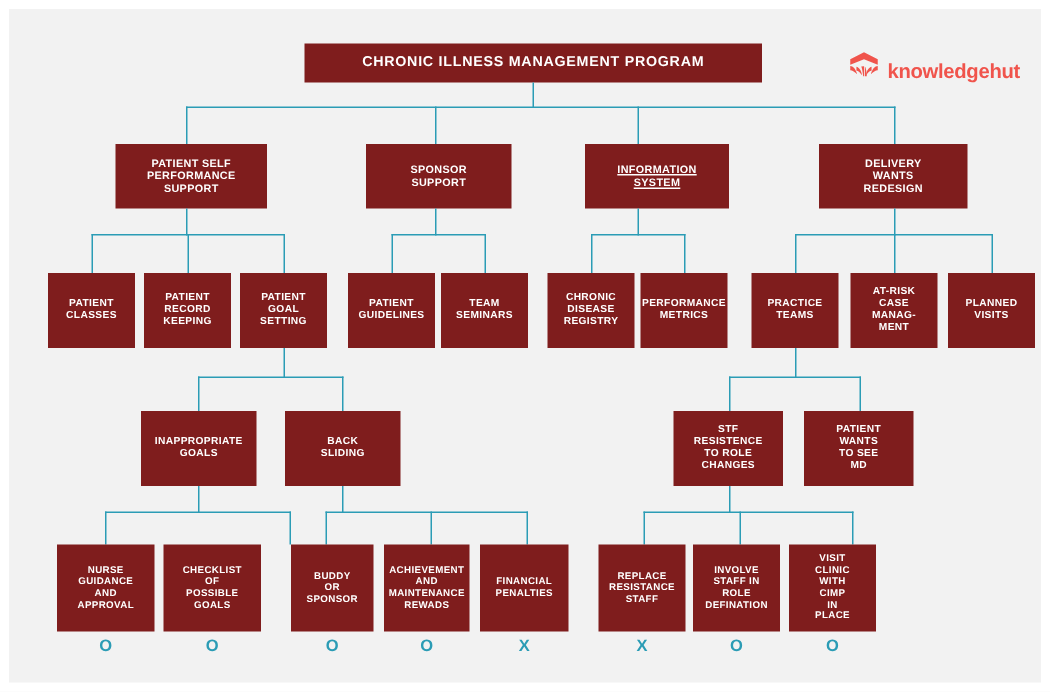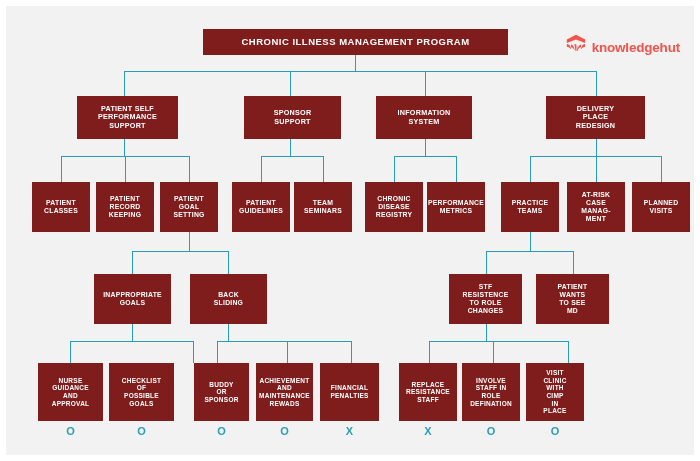--- a/index.html
+++ b/index.html
@@ -46,22 +46,22 @@
     <div class="ln vl" style="left:349px;top:49px;height:17px;"></div>
 
     <div class="ln hl" style="left:118px;top:65px;width:473px;"></div>
     <div class="ln vl" style="left:118px;top:65px;height:25px;"></div>
     <div class="ln vl" style="left:284px;top:65px;height:25px;"></div>
     <div class="ln vl" style="left:419px;top:65px;height:25px;"></div>
     <div class="ln vl" style="left:590px;top:65px;height:25px;"></div>
 
     <div class="box l2" style="left:71px;top:90px;width:101px;height:43px;">PATIENT SELF PERFORMANCE SUPPORT</div>
     <div class="box l2" style="left:238px;top:90px;width:97px;height:43px;">SPONSOR SUPPORT</div>
-    <div class="box l2" style="left:370px;top:90px;width:96px;height:43px;">INFORMATION SYSTEM</div>
-    <div class="box l2" style="left:540px;top:90px;width:99px;height:43px;">DELIVERY PLACE REDESIGN</div>
+    <div class="box l2" style="left:384px;top:90px;width:96px;height:43px;text-decoration:underline;">INFORMATION SYSTEM</div>
+    <div class="box l2" style="left:540px;top:90px;width:99px;height:43px;">DELIVERY WANTS REDESIGN</div>
 
     <div class="ln vl" style="left:118px;top:133px;height:18px;"></div>
     <div class="ln vl" style="left:284px;top:133px;height:18px;"></div>
     <div class="ln vl" style="left:419px;top:133px;height:18px;"></div>
     <div class="ln vl" style="left:590px;top:133px;height:18px;"></div>
 
     <div class="ln hl" style="left:55px;top:150px;width:129px;"></div>
     <div class="ln vl" style="left:55px;top:150px;height:26px;"></div>
     <div class="ln vl" style="left:119px;top:150px;height:26px;"></div>
     <div class="ln vl" style="left:183px;top:150px;height:26px;"></div>

